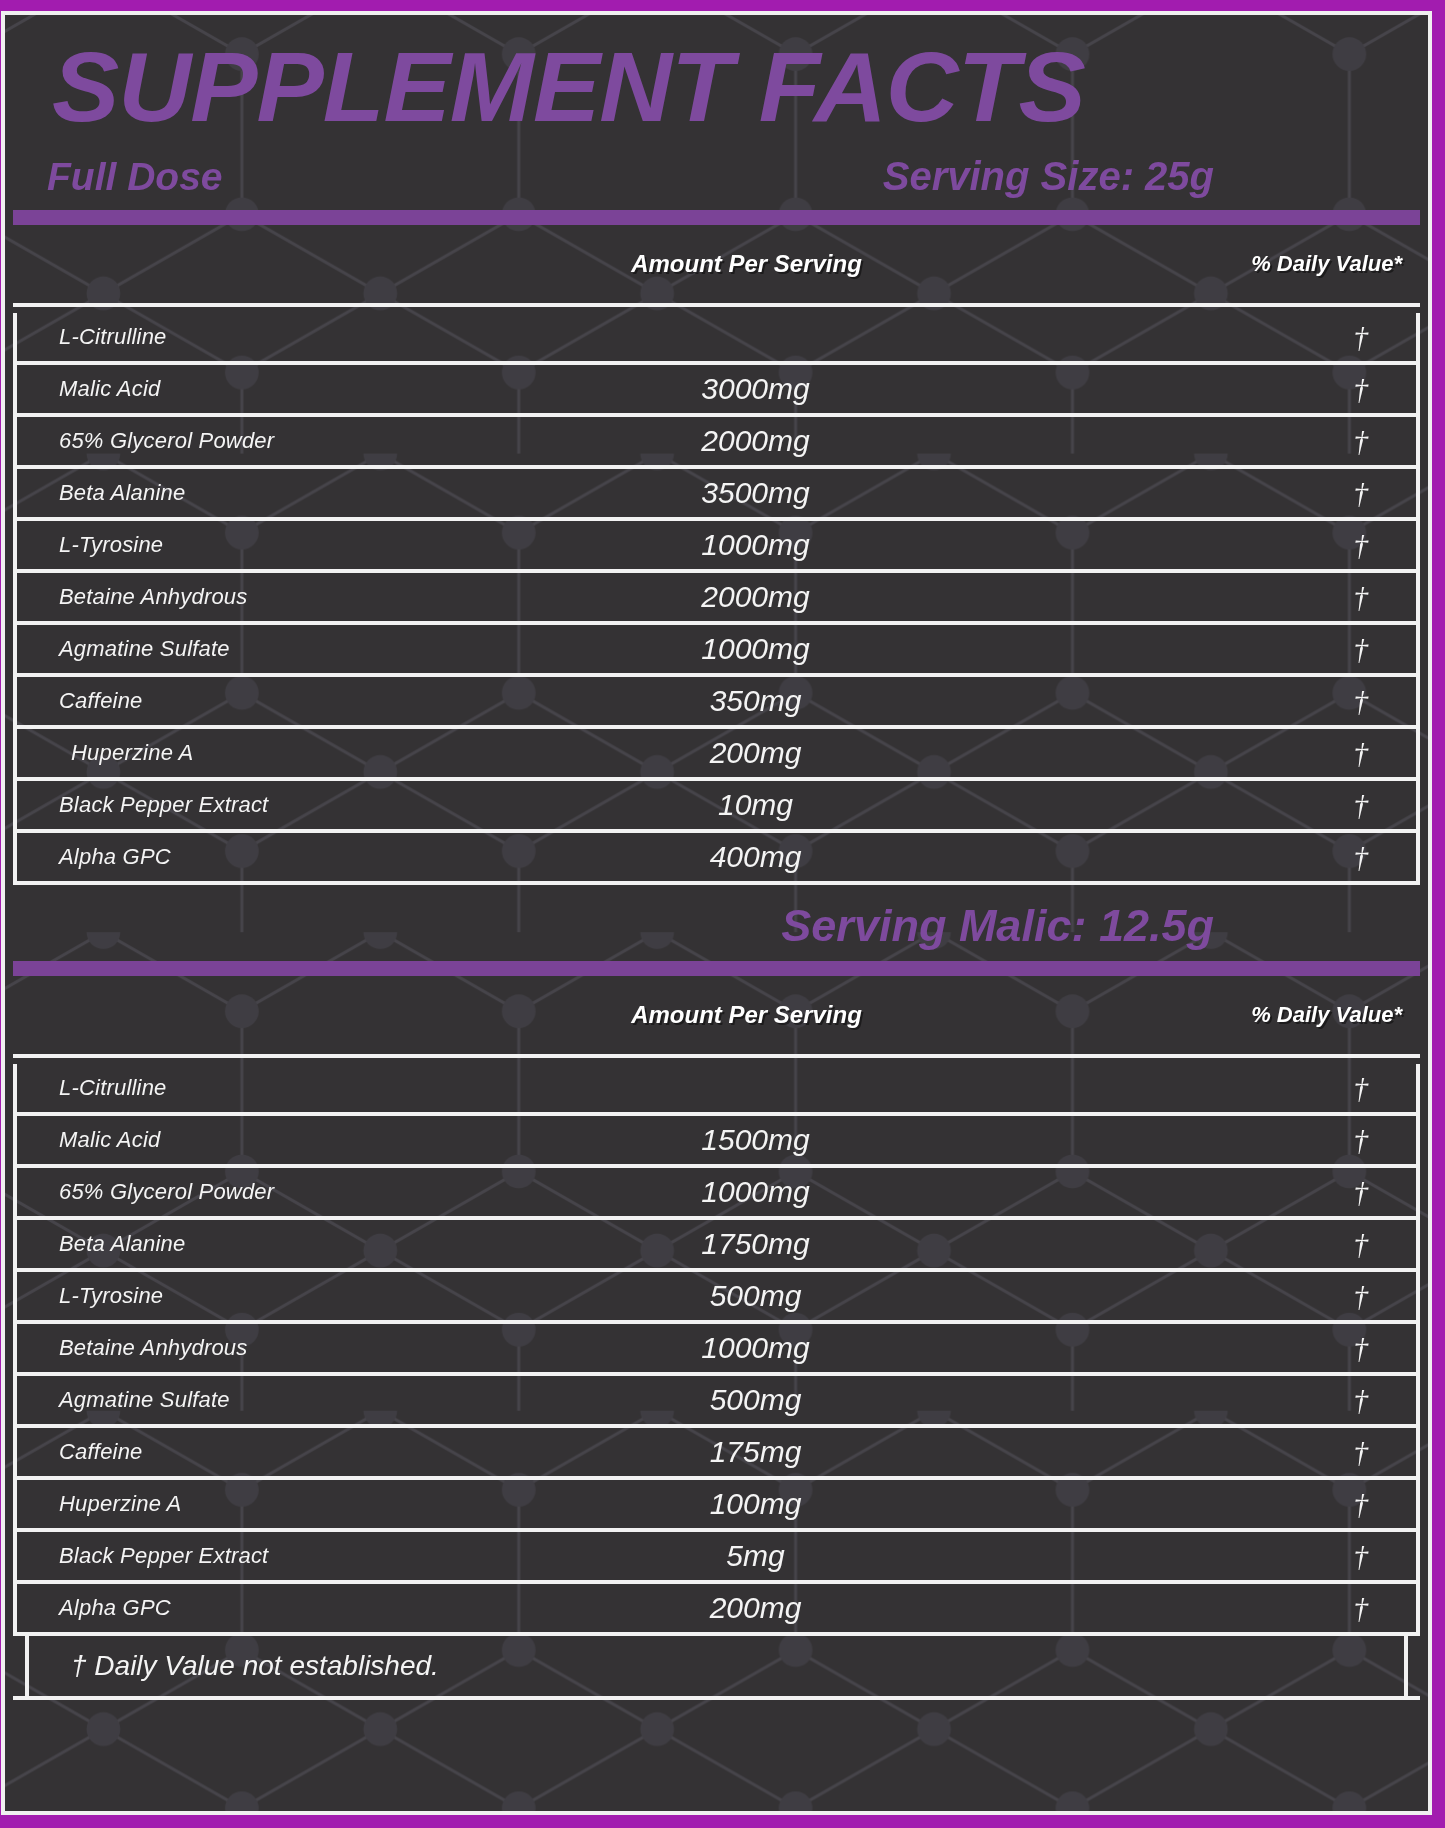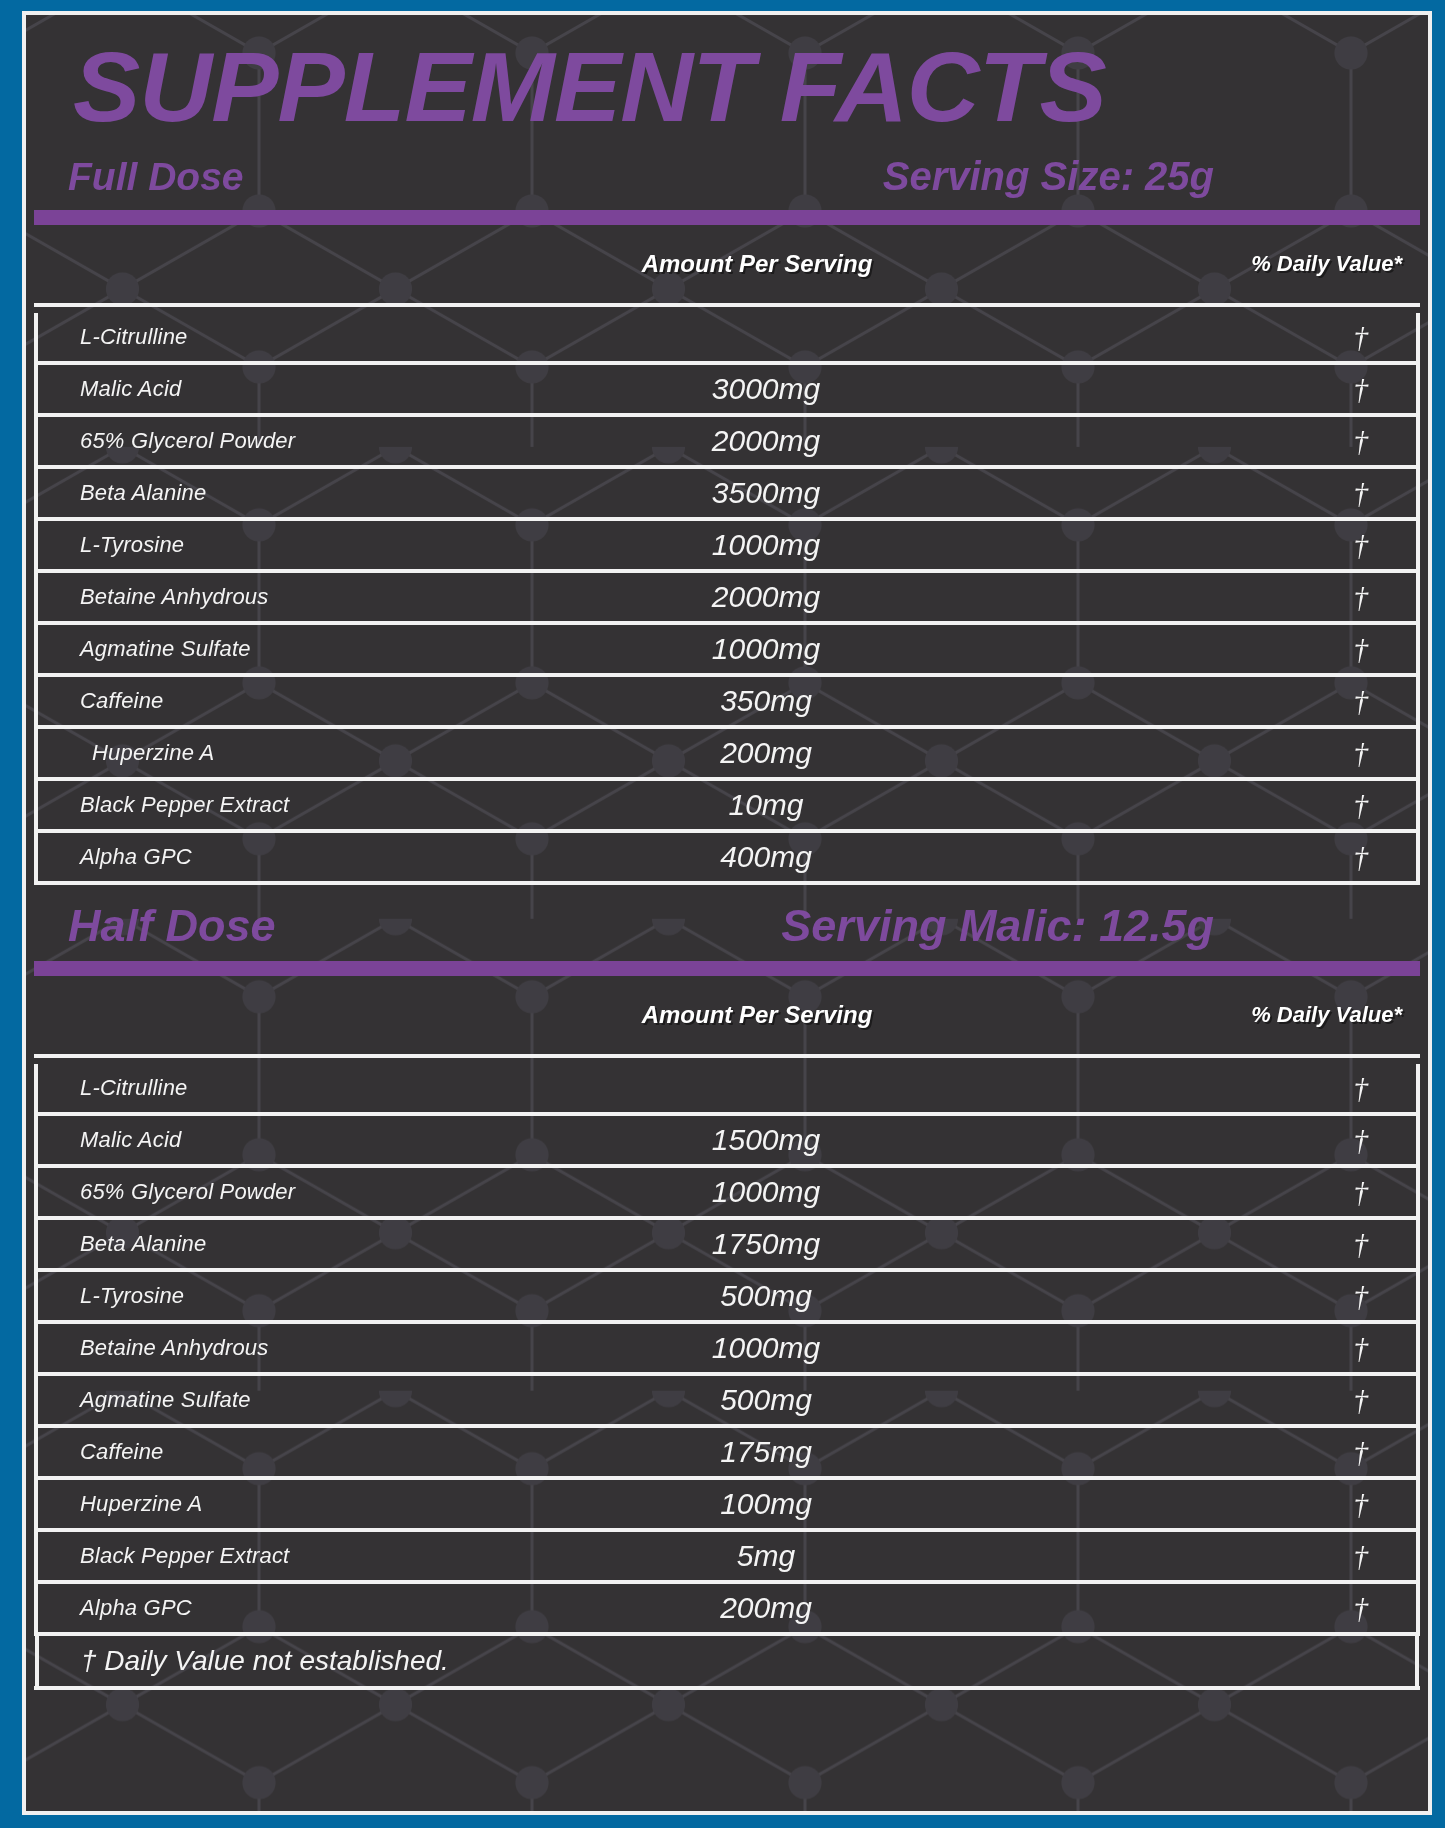--- a/index.html
+++ b/index.html
@@ -7,22 +7,22 @@
   html, body {
     width:1445px; height:1828px;
     background:#2b2a2b;
     font-family:"Liberation Sans", sans-serif;
     overflow:hidden;
   }
 
   
   .label-root{
     position:absolute; inset:0;
-    background:#0369a1;
-    padding:11px 13px 13px 22px;
+    background:#a21caf;
+    padding:11px 13px 13px 1px;
   }
   .label-frame{
     position:relative;
     width:100%; height:100%;
     border:4px solid #f0f0f0;
     background:#343234;
     overflow:hidden;
   }
 
   
@@ -147,22 +147,22 @@
     font-size:29px;
     font-style:italic;
     font-family:"Liberation Serif", serif;
   }
 
   .dose-block{ position:relative; }
 
   
   .foot-row{
     position:relative;
-    height:50px;
-    margin:0 9px;
+    height:60px;
+    margin:0 20px;
     border-left:4px solid #f2f2f2;
     border-right:4px solid #f2f2f2;
   }
   .foot-row .foot-txt{
     position:absolute; left:42px; top:50%;
     transform:translateY(-50%);
     color:#f4f4f4;
     font-size:28px;
     font-style:italic;
     font-family:"Liberation Sans Narrow","Liberation Sans", sans-serif;
@@ -290,21 +290,20 @@
               <span class="amt">400mg</span>
               <span class="dv">†</span>
             </div>
             <div class="rule"></div>
           </div>
       </div>
 
       <div class="dose-block">
 
         <div class="dose-bar dose-half">
-          <span class="dose-name">Half Dose</span>
           <span class="dose-serving">Serving Malic: 12.5g</span>
         </div>
 
         <div class="accent-rule"></div>
 
         <div class="col-head">
           <span class="ch-amount">Amount Per Serving</span>
           <span class="ch-dv">%  Daily Value*</span>
         </div>
 

